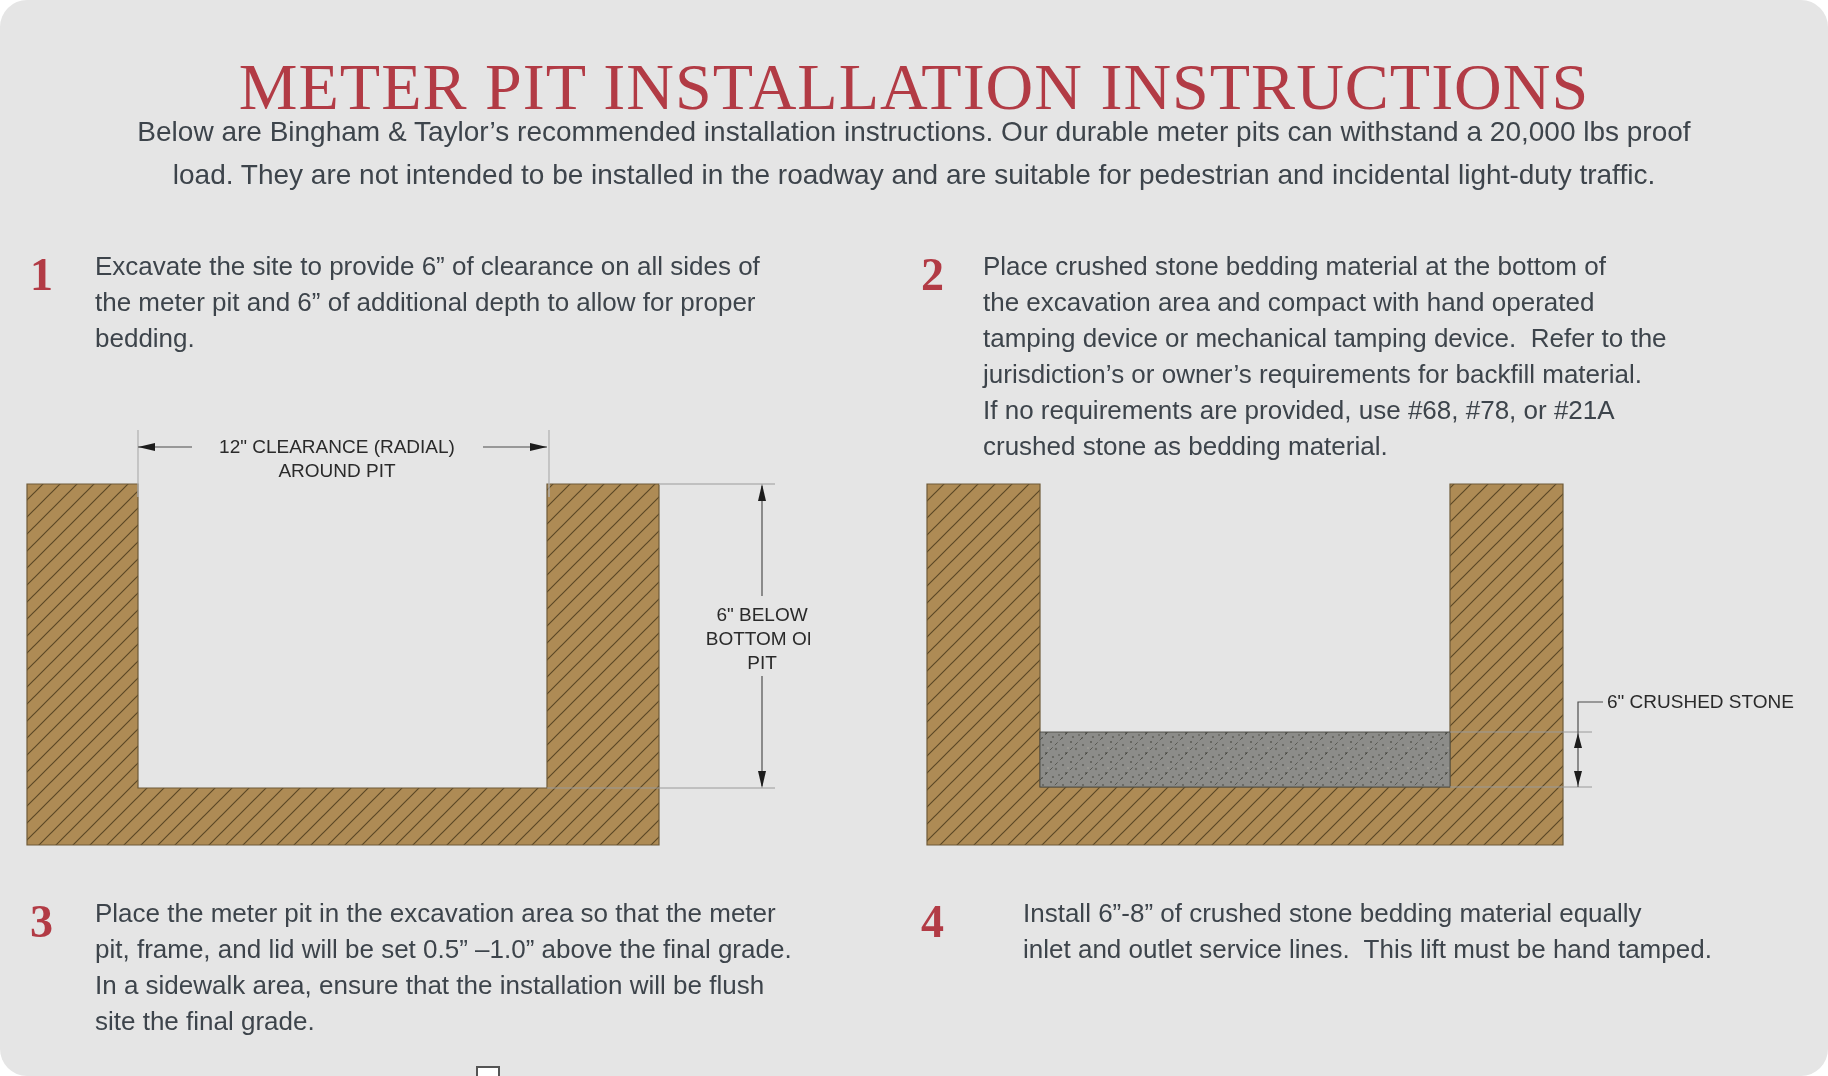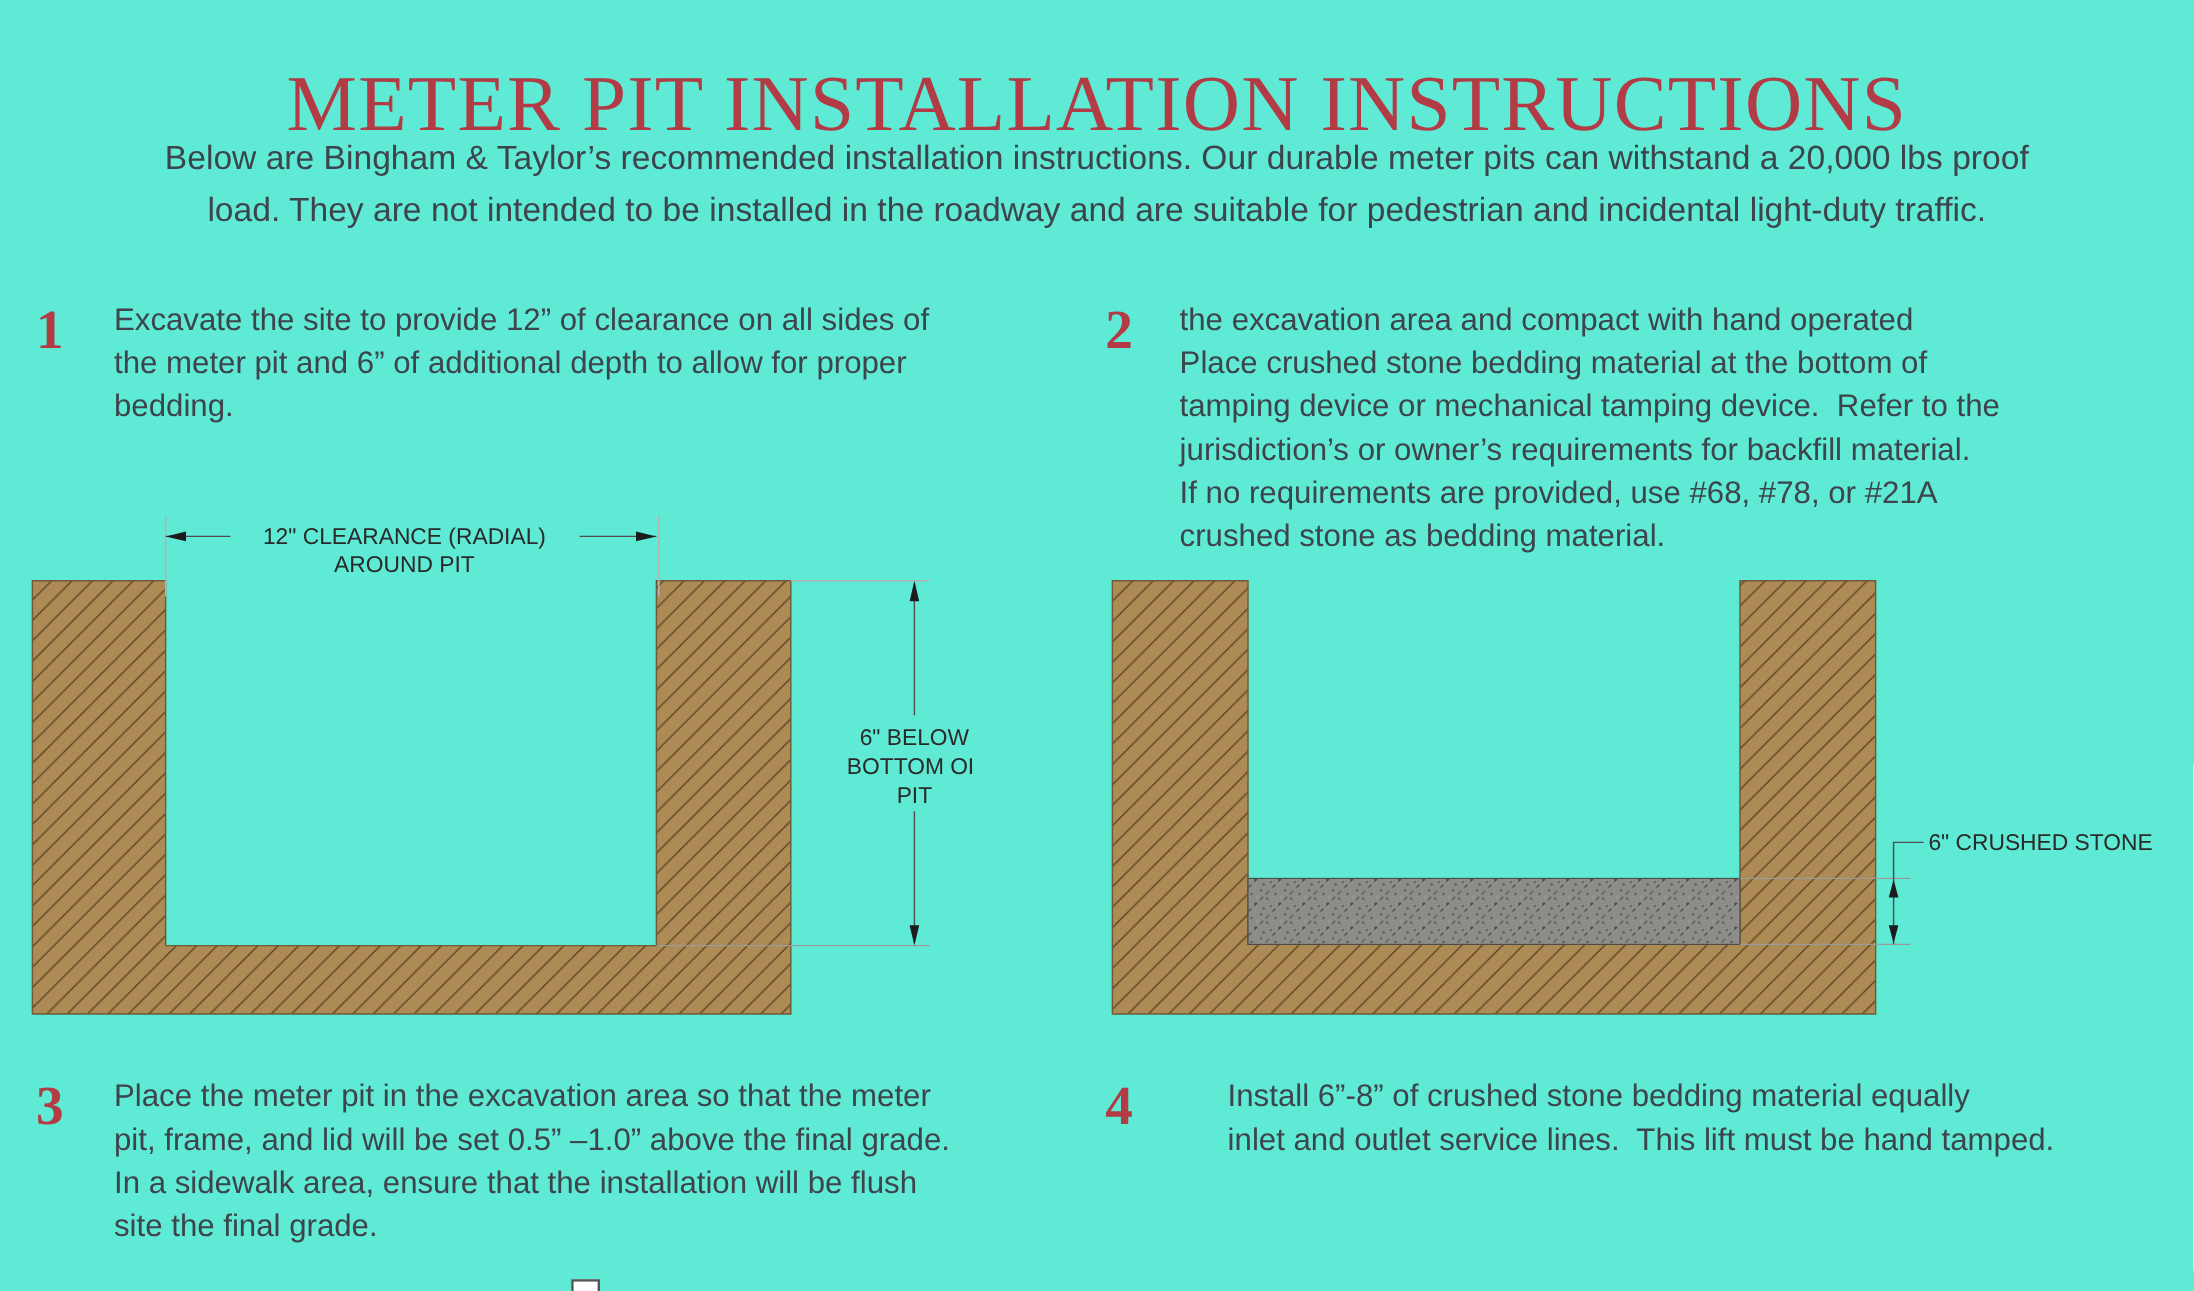--- a/index.html
+++ b/index.html
@@ -1,17 +1,17 @@
 <!DOCTYPE html>
 <html><head>
 <meta charset="utf-8">
 <style>
   html,body{margin:0;padding:0;background:#ffffff;}
-  #page{position:relative;width:1828px;height:1076px;background:#5eead4;overflow:hidden;
-        font-family:"Liberation Sans","DejaVu Sans",sans-serif;}
+  #page{position:relative;width:1828px;height:1076px;background:#e5e5e5;overflow:hidden;
+        font-family:"Liberation Sans","DejaVu Sans",sans-serif;border-radius:27px;}
   .title{position:absolute;top:6px;left:0;width:1828px;text-align:center;
          font-family:"Liberation Serif","DejaVu Serif",serif;
          font-size:66px;line-height:74px;letter-spacing:1px;color:#b23b45;font-weight:400;}
   .intro{position:absolute;top:110px;left:0;width:1828px;text-align:center;
          font-size:28px;line-height:43px;color:#3d444b;}
   .intro .line{display:block;white-space:pre;}
   .step-number{position:absolute;font-family:"Liberation Serif","DejaVu Serif",serif;
          font-weight:700;font-size:46px;line-height:46px;color:#b23b45;}
   .step-text{position:absolute;font-size:26px;line-height:36px;color:#3d444b;}
   .step-text .line{display:block;white-space:pre;}
@@ -35,29 +35,29 @@
 
   <h1 class="title">METER PIT INSTALLATION INSTRUCTIONS</h1>
 
   <div class="intro">
     <span class="line">Below are Bingham &amp; Taylor’s recommended installation instructions. Our durable meter pits can withstand a 20,000 lbs proof</span>
     <span class="line">load. They are not intended to be installed in the roadway and are suitable for pedestrian and incidental light-duty traffic.</span>
   </div>
 
   <div class="step-number n1">1</div>
   <div class="step-text t1">
-    <span class="line">Excavate the site to provide 12” of clearance on all sides of</span>
+    <span class="line">Excavate the site to provide 6” of clearance on all sides of</span>
     <span class="line">the meter pit and 6” of additional depth to allow for proper</span>
     <span class="line">bedding.</span>
   </div>
 
   <div class="step-number n2">2</div>
   <div class="step-text t2">
+    <span class="line">Place crushed stone bedding material at the bottom of</span>
     <span class="line">the excavation area and compact with hand operated</span>
-    <span class="line">Place crushed stone bedding material at the bottom of</span>
     <span class="line">tamping device or mechanical tamping device.  Refer to the</span>
     <span class="line">jurisdiction’s or owner’s requirements for backfill material.</span>
     <span class="line">If no requirements are provided, use #68, #78, or #21A</span>
     <span class="line">crushed stone as bedding material.</span>
   </div>
 
   <div class="step-number n3">3</div>
   <div class="step-text t3">
     <span class="line">Place the meter pit in the excavation area so that the meter</span>
     <span class="line">pit, frame, and lid will be set 0.5” –1.0” above the final grade.</span>

